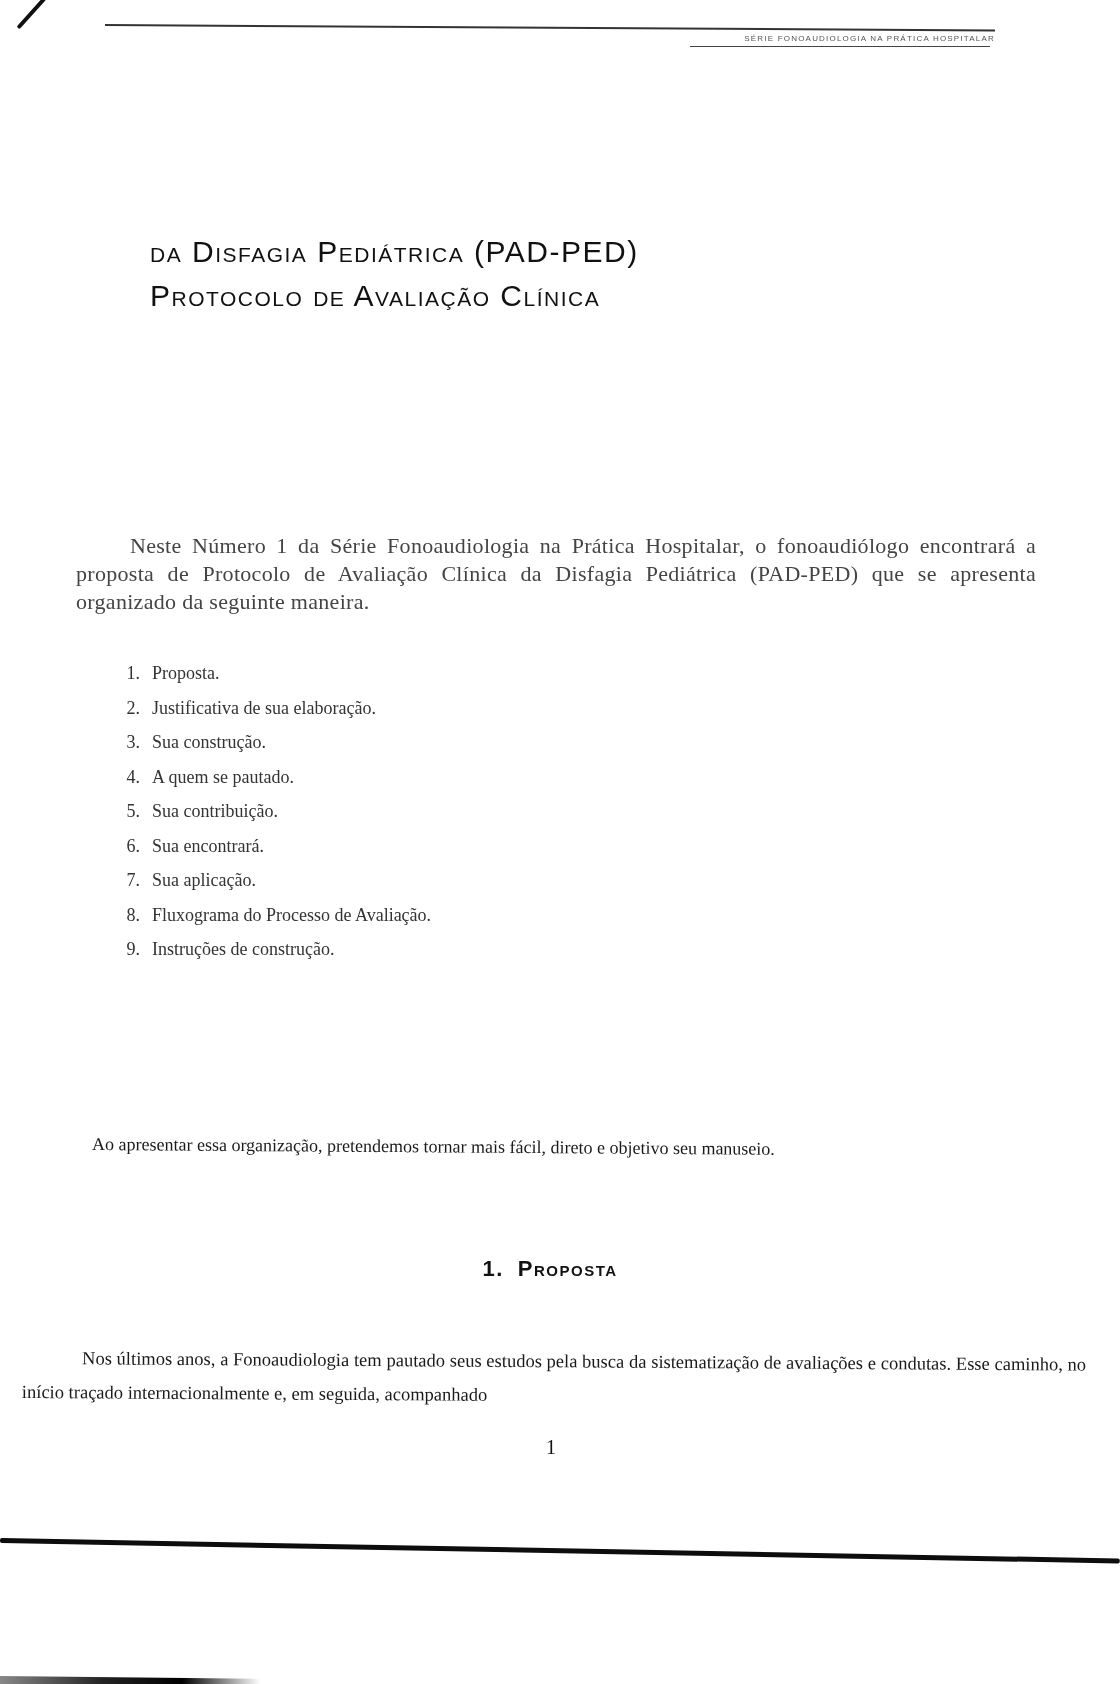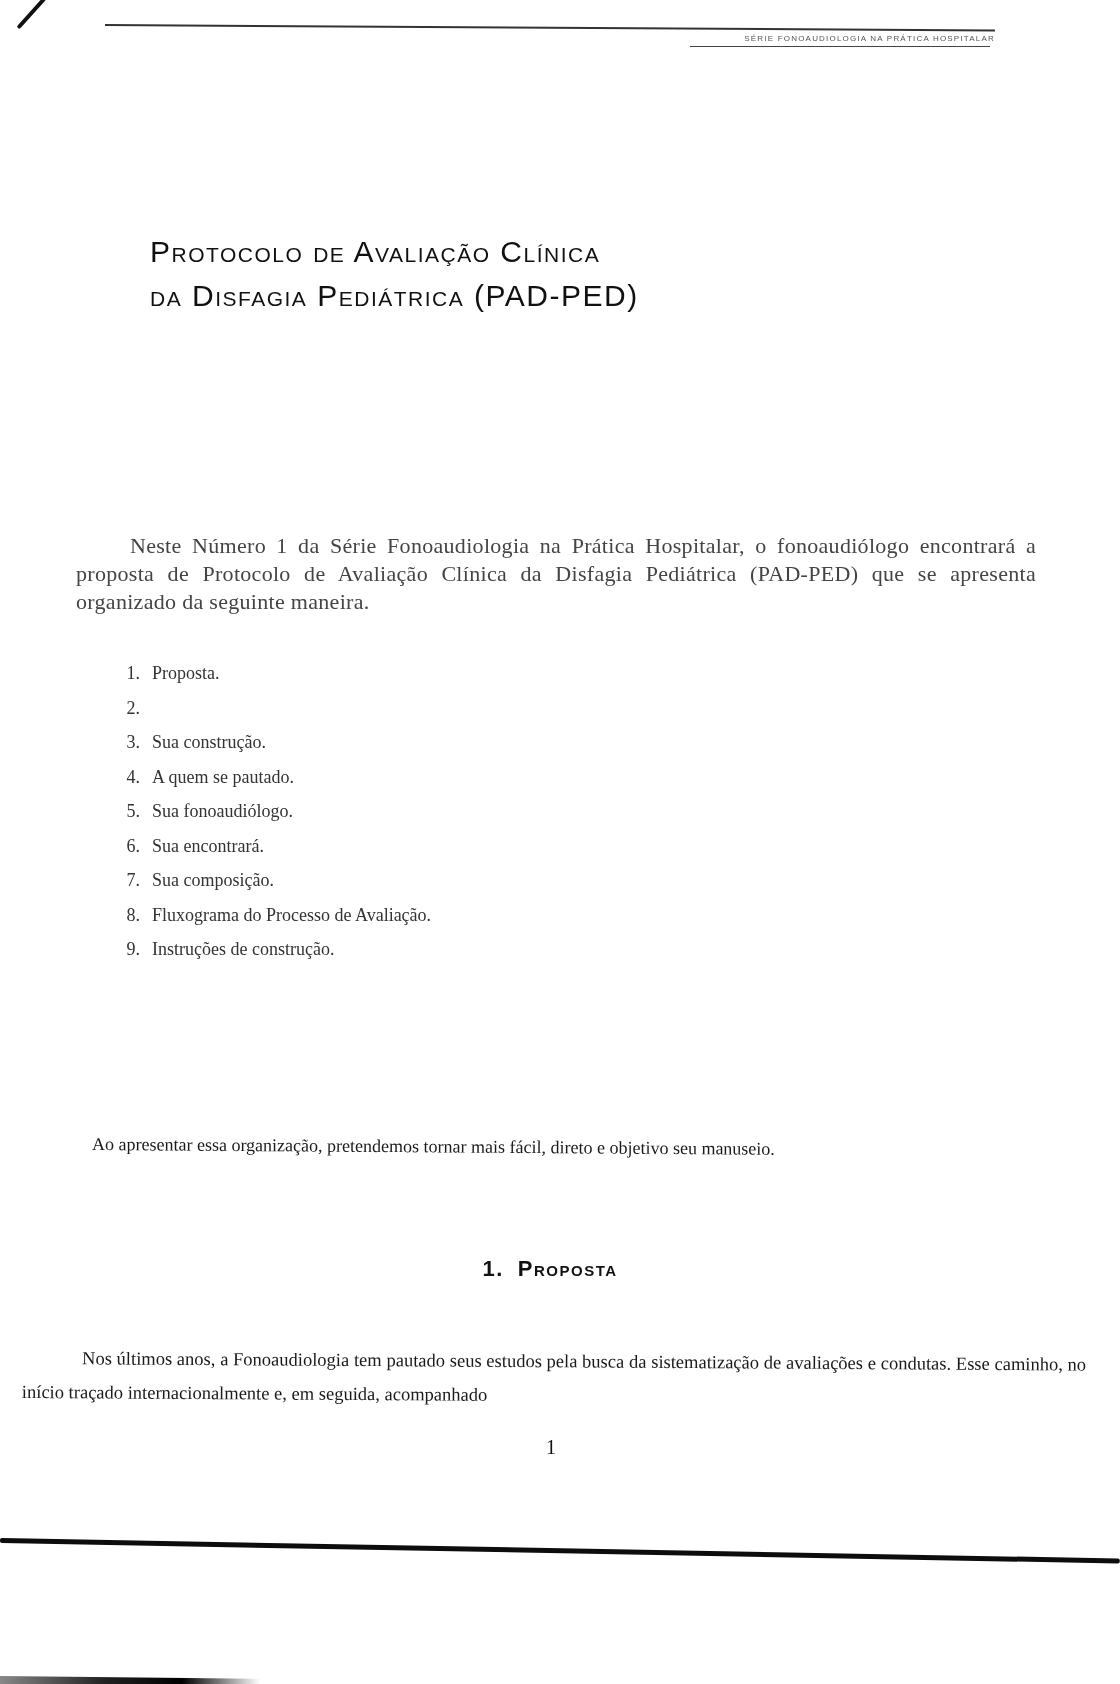--- a/index.html
+++ b/index.html
@@ -91,53 +91,54 @@
 </head>
 <body>
 
 <div class="page">
   <div class="corner-mark"></div>
   <div class="header-rule"></div>
   <div class="running-header">Série Fonoaudiologia na Prática Hospitalar</div>
   <div class="running-header-rule"></div>
 
   <h1 class="title">
+    <span class="line">da Disfagia Pediátrica (PAD-PED)</span>
     <span class="line">Protocolo de Avaliação Clínica</span>
-    <span class="line">da Disfagia Pediátrica (PAD-PED)</span>
   </h1>
 
   <p class="intro">Neste Número 1 da Série Fonoaudiologia na Prática Hospitalar, o fonoaudiólogo encontrará a proposta de Protocolo de Avaliação Clínica da Disfagia Pediátrica (PAD-PED) que se apresenta organizado da seguinte maneira.</p>
 
   <ol class="toc">
     <li>
         <span class="num">1.</span>
         <span>Proposta.</span>
       </li>
     <li>
         <span class="num">2.</span>
+        <span>Justificativa de sua elaboração.</span>
       </li>
     <li>
         <span class="num">3.</span>
         <span>Sua construção.</span>
       </li>
     <li>
         <span class="num">4.</span>
         <span>A quem se pautado.</span>
       </li>
     <li>
         <span class="num">5.</span>
-        <span>Sua fonoaudiólogo.</span>
+        <span>Sua contribuição.</span>
       </li>
     <li>
         <span class="num">6.</span>
         <span>Sua encontrará.</span>
       </li>
     <li>
         <span class="num">7.</span>
-        <span>Sua composição.</span>
+        <span>Sua aplicação.</span>
       </li>
     <li>
         <span class="num">8.</span>
         <span>Fluxograma do Processo de Avaliação.</span>
       </li>
     <li>
         <span class="num">9.</span>
         <span>Instruções de construção.</span>
       </li>
   </ol>

